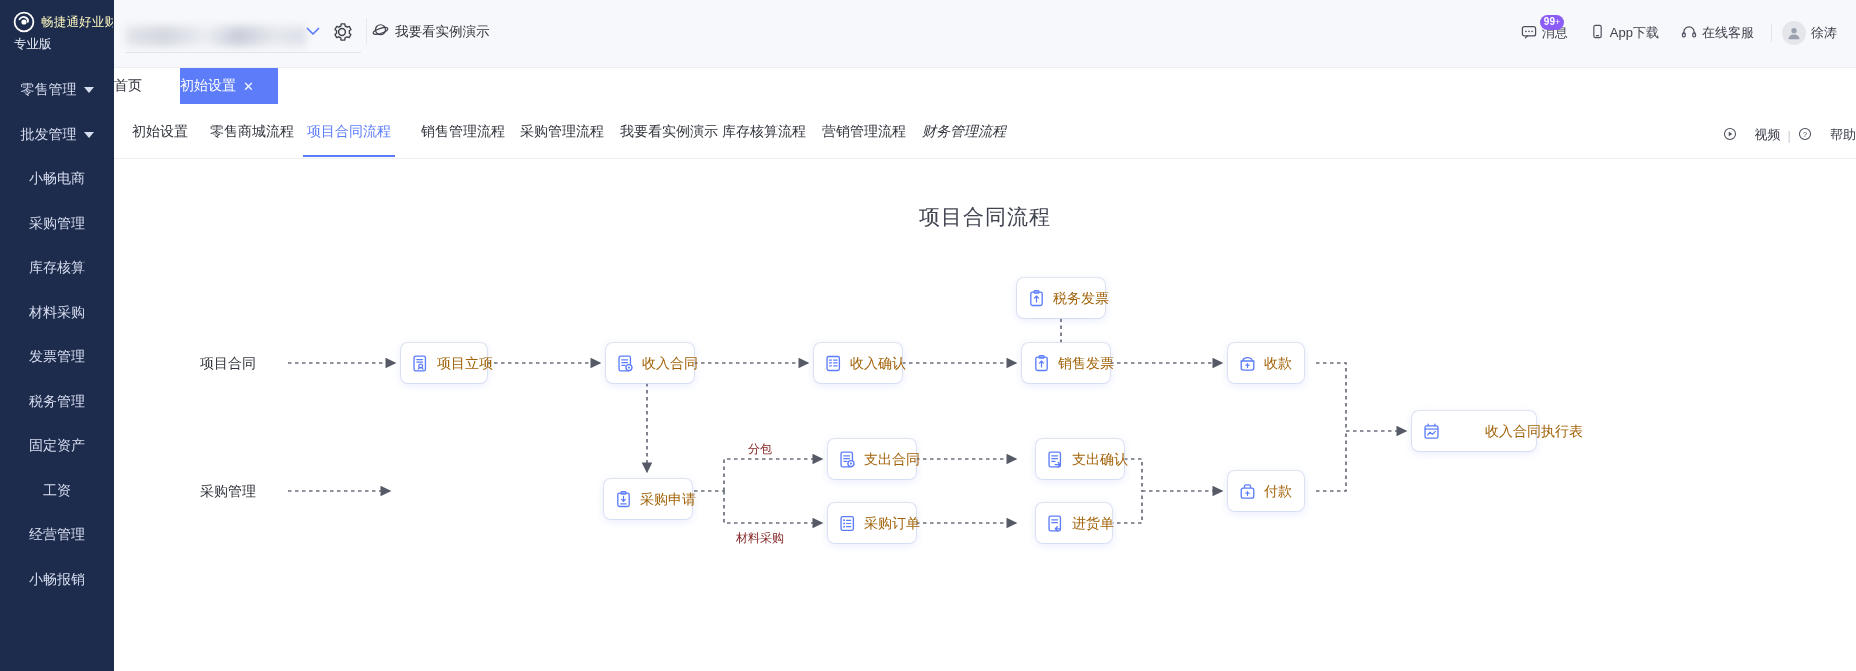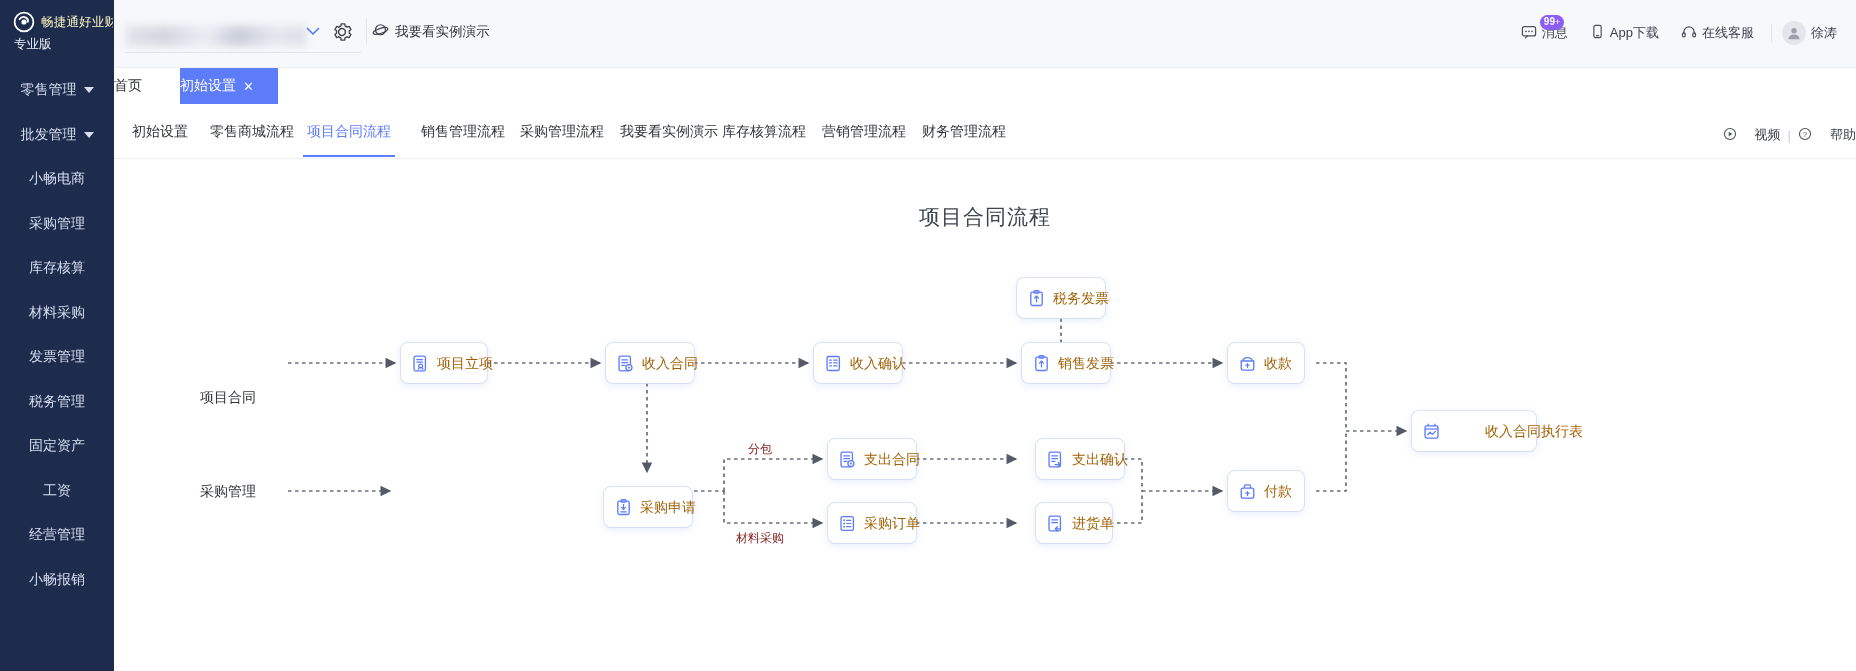--- a/index.html
+++ b/index.html
@@ -305,21 +305,21 @@
   <div id="subnav">
     <div id="subnav-items">
         <div class="snav" style="left: 18px;">初始设置</div>
         <div class="snav" style="left: 96px;">零售商城流程</div>
         <div class="snav active" style="left: 193px;">项目合同流程</div>
         <div class="snav" style="left: 307px;">销售管理流程</div>
         <div class="snav" style="left: 406px;">采购管理流程</div>
         <div class="snav" style="left: 506px;">我要看实例演示</div>
         <div class="snav" style="left: 608px;">库存核算流程</div>
         <div class="snav" style="left: 708px;">营销管理流程</div>
-        <div class="snav" style="left: 808px;">财务管理流程</div>
+        <div class="snav" style="left: 808px; font-style: italic;">财务管理流程</div>
       </div>
     <div id="subnav-right">
       <span class="lnk">
         <span>
           <svg width="14" height="14" viewBox="0 0 16 16">
             <circle cx="8" cy="8" r="6.3" fill="none" stroke="#4a4f5b" stroke-width="1.2"></circle>
             <path d="M6.6 5.4 L10.6 8 L6.6 10.6 Z" fill="#4a4f5b"></path>
           </svg>
         </span>
         <span>视频</span>
@@ -377,21 +377,21 @@
           <path d="M996,300 L1028,300 L1028,332" marker-end="none"></path>
           <path d="M996,364 L1028,364 L1028,332" marker-end="none"></path>
           <path d="M1028,332 L1108,332" marker-end="url(#arw)"></path>
 
           <path d="M1202,204 L1232,204 L1232,272" marker-end="none"></path>
           <path d="M1202,332 L1232,332 L1232,272" marker-end="none"></path>
           <path d="M1232,272 L1292,272" marker-end="url(#arw)"></path>
         </g>
       </svg>
 
-      <div class="rowlabel" style="left:86px; top:196px;margin-top:34px;">项目合同</div>
+      <div class="rowlabel" style="left:86px; top:196px;">项目合同</div>
       <div class="rowlabel" style="left:86px; top:324px;">采购管理</div>
 
       <div class="edgelabel" style="left:634px; top:282px;">分包</div>
       <div class="edgelabel" style="left:622px; top:371px;">材料采购</div>
 
       <div id="nodes">
           <div class="node" style="left: 287px; top: 184px; width: 86px;">
             <span style="width: 19px; height: 19px; flex: 0 0 19px; display: flex; align-items: center;">
               <svg class="ic" viewBox="0 0 20 20">
                 <rect x="3.2" y="2.2" width="12" height="15.6" rx="1.8" fill="none" stroke="#5c7cfa" stroke-width="1.4"></rect>
@@ -456,21 +456,21 @@
             <span style="width: 19px; height: 19px; flex: 0 0 19px; display: flex; align-items: center;">
               <svg class="ic" viewBox="0 0 20 20">
                 <rect x="3.2" y="4" width="13.6" height="13" rx="1.8" fill="none" stroke="#5c7cfa" stroke-width="1.4"></rect>
                 <path d="M3.2 7.4h13.6" stroke="#5c7cfa" stroke-width="1.3"></path>
                 <path d="M6.4 4V2.2M13.6 4V2.2" stroke="#5c7cfa" stroke-width="1.4" stroke-linecap="round"></path>
                 <path d="M6 13.6 L8.4 10.8 L11 13 L14 9.8" fill="none" stroke="#5c7cfa" stroke-width="1.3" stroke-linecap="round" stroke-linejoin="round"></path>
               </svg>
             </span>
             <span class="lbl">收入合同执行表</span>
           </div>
-          <div class="node" style="left: 490px; top: 328px; width: 88px; text-align: center;">
+          <div class="node" style="left: 490px; top: 320px; width: 88px; text-align: center;">
             <span style="width: 19px; height: 19px; flex: 0 0 19px; display: flex; align-items: center;">
               <svg class="ic" viewBox="0 0 20 20">
                 <rect x="4" y="3.2" width="12" height="14.2" rx="1.8" fill="none" stroke="#5c7cfa" stroke-width="1.4"></rect>
                 <rect x="7.4" y="1.6" width="5.2" height="2.8" rx="1" fill="none" stroke="#5c7cfa" stroke-width="1.3"></rect>
                 <path d="M10 6.6V12M10 12 L8 9.9M10 12 L12 9.9" stroke="#5c7cfa" stroke-width="1.3" stroke-linecap="round" stroke-linejoin="round"></path>
                 <path d="M7.2 14.6h5.6" stroke="#5c7cfa" stroke-width="1.3" stroke-linecap="round"></path>
               </svg>
             </span>
             <span class="lbl">采购申请</span>
           </div>

